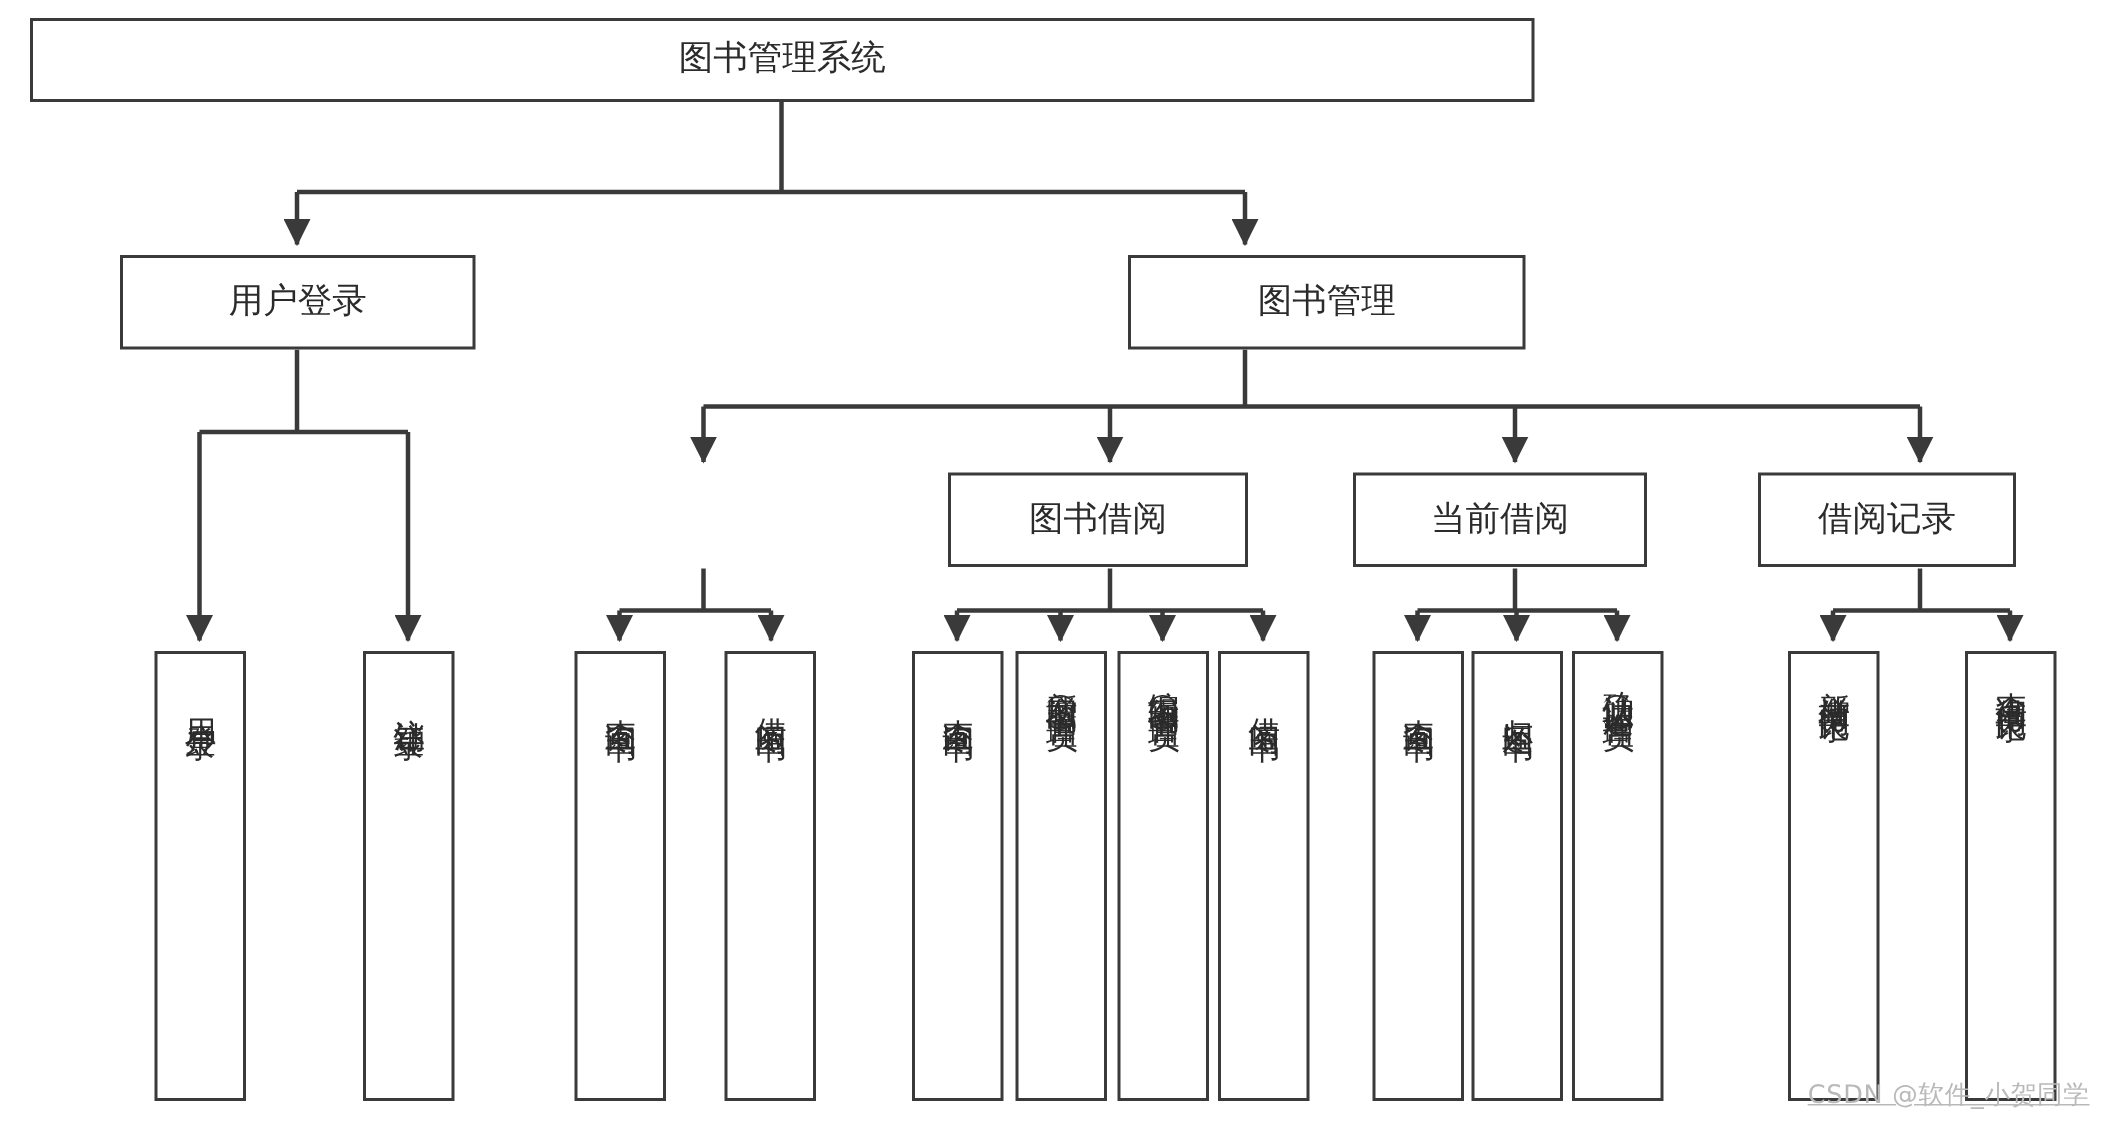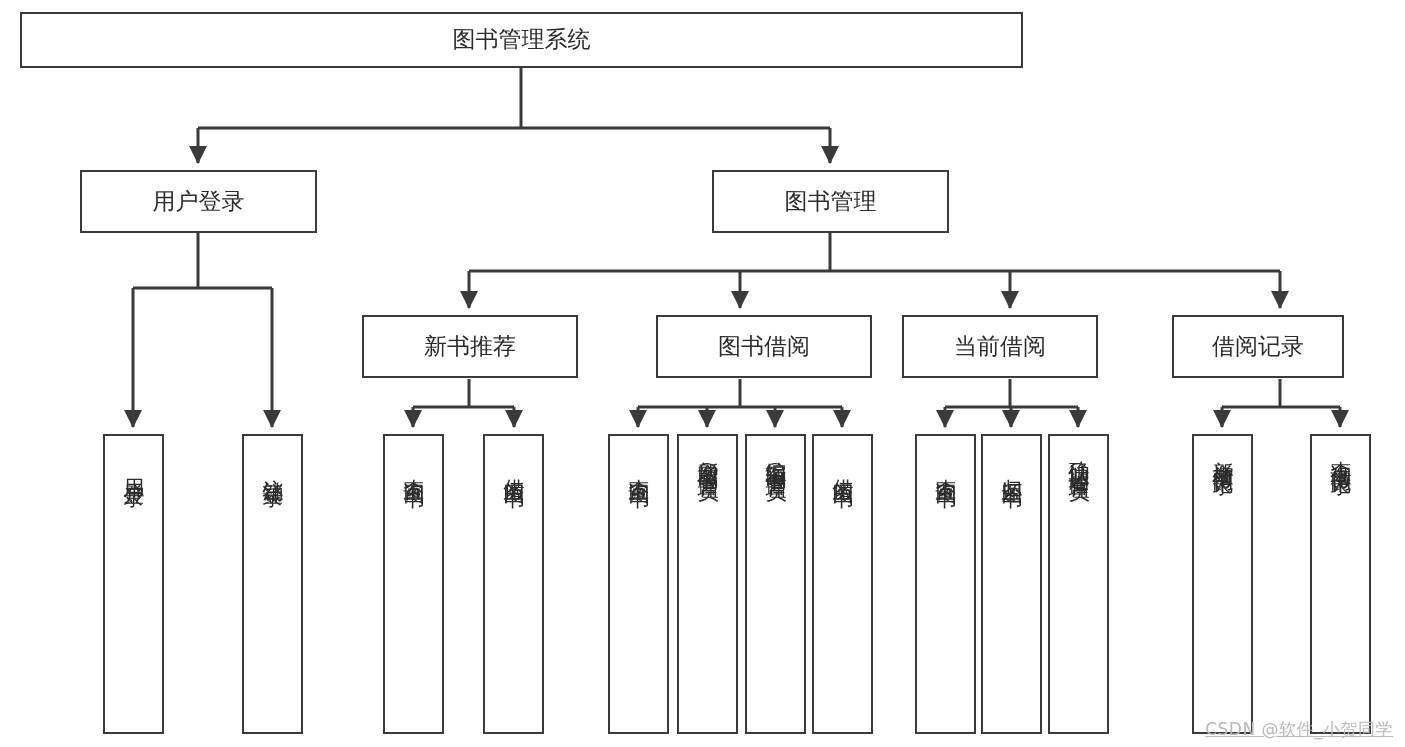--- a/index.html
+++ b/index.html
@@ -130,28 +130,25 @@
     </g>
   </svg>
 
   <div class="node node-root" style="left:20px; top:12px; width:1003px; height:56px;">
     <span class="label">图书管理系统</span>
   </div>
 
   <div class="node node-h" style="left:80px; top:170px; width:237px; height:63px;">
     <span class="label">用户登录</span>
   </div>
-  <div class="node node-h" style="left:712px; top:170px; width:237px; height:63px;">
+  <div class="node node-h" style="left:752px; top:170px; width:265px; height:63px;">
     <span class="label">图书管理</span>
   </div>
 
-  <div class="node node-h" style="left:362px; top:315px; width:216px; height:63px;">
-    <span class="label">新书推荐</span>
-  </div>
-  <div class="node node-h" style="left:632px; top:315px; width:216px; height:63px;margin-left:24px;">
+  <div class="node node-h" style="left:632px; top:315px; width:200px; height:63px;">
     <span class="label">图书借阅</span>
   </div>
   <div class="node node-h" style="left:902px; top:315px; width:196px; height:63px;">
     <span class="label">当前借阅</span>
   </div>
   <div class="node node-h" style="left:1172px; top:315px; width:172px; height:63px;">
     <span class="label">借阅记录</span>
   </div>
 
   <div class="node node-v" style="left:103px; top:434px; width:61px; height:300px;">

